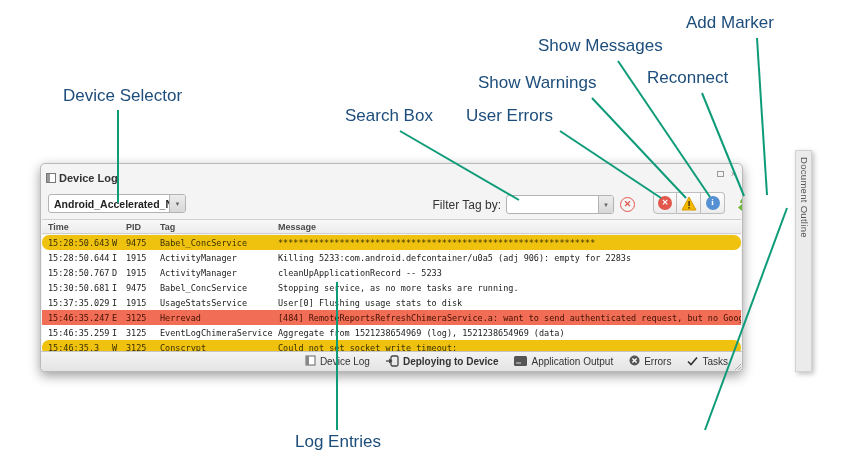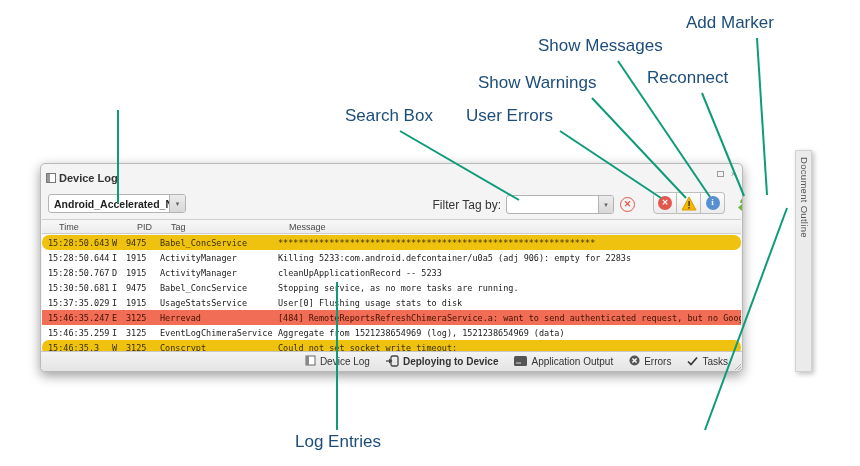--- a/index.html
+++ b/index.html
@@ -59,21 +59,21 @@
              text-align:center; line-height:14px; }
   .info-dot { width:14px; height:14px; border-radius:50%; background:#5591d2; color:#fff; font-size:9px; font-weight:bold;
               font-family:"Liberation Serif",serif; text-align:center; line-height:13px; }
 
   .tool-ico { position:absolute; top:31px; width:16px; height:16px; }
   .ico-reconnect { left:697px; } .ico-flag { left:721px; top:30px; } .ico-eraser { left:738px; }
 
   
   .thead { position:absolute; left:1px; top:55px; right:1px; height:15px;
            background:linear-gradient(#f8f8f8,#ececec); border-top:1px solid #cfcfcf; border-bottom:1px solid #cfcfcf;
-           font-size:9px; font-weight:normal; color:#4a4a4a;padding-left:11px; }
+           font-size:9px; font-weight:bold; color:#4a4a4a; }
   .grid-row { display:grid; grid-template-columns:64px 14px 34px 118px 1fr; padding-left:6px; height:100%; align-items:center; }
   .tbody { position:absolute; left:1px; top:71px; right:1px; height:120px; background:#fff; }
   .log-row { height:15px; font-family:"DejaVu Sans Mono",monospace; font-size:8.5px; color:#222; white-space:nowrap; overflow:hidden; }
   .log-row.warning { background:#efc20f; color:#3a3000;border-radius:7px; }
   .log-row.error { background:#f26d55; color:#431204; }
   .log-row > .grid-row { height:15px; }
   .cell { overflow:hidden; white-space:nowrap; }
 
   
   .statusbar { position:absolute; left:0; right:0; bottom:0; height:20px;
@@ -96,20 +96,21 @@
       <line x1="560" y1="131" x2="661" y2="198"></line>
       <line x1="592" y1="98" x2="686" y2="198"></line>
       <line x1="618" y1="61" x2="710" y2="197"></line>
       <line x1="702" y1="93" x2="744" y2="196"></line>
       <line x1="757" y1="38" x2="767" y2="195"></line>
       <line x1="337" y1="282" x2="337" y2="430"></line>
       <line x1="705" y1="430" x2="787" y2="208"></line>
     </g>
   </svg>
 
+  <div class="callout" style="left:63px;  top:86px;">Device Selector</div>
   <div class="callout" style="left:345px; top:106px;">Search Box</div>
   <div class="callout" style="left:466px; top:106px;">User Errors</div>
   <div class="callout" style="left:478px; top:73px;">Show Warnings</div>
   <div class="callout" style="left:490px; top:36px;margin-left:48px;">Show Messages</div>
   <div class="callout" style="left:647px; top:68px;">Reconnect</div>
   <div class="callout" style="left:686px; top:13px;">Add Marker</div>
   <div class="callout" style="left:295px; top:432px;">Log Entries</div>
 
   <div class="side-tab">
     <span>Document Outline</span>

